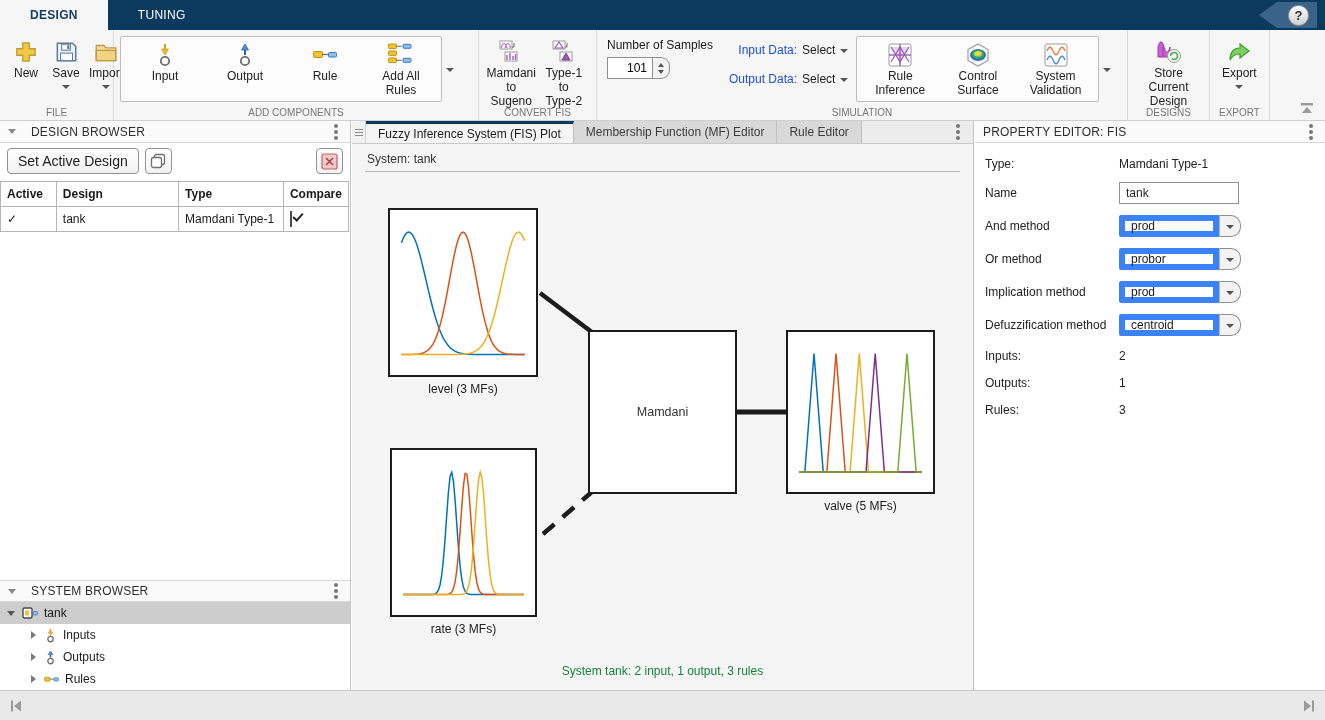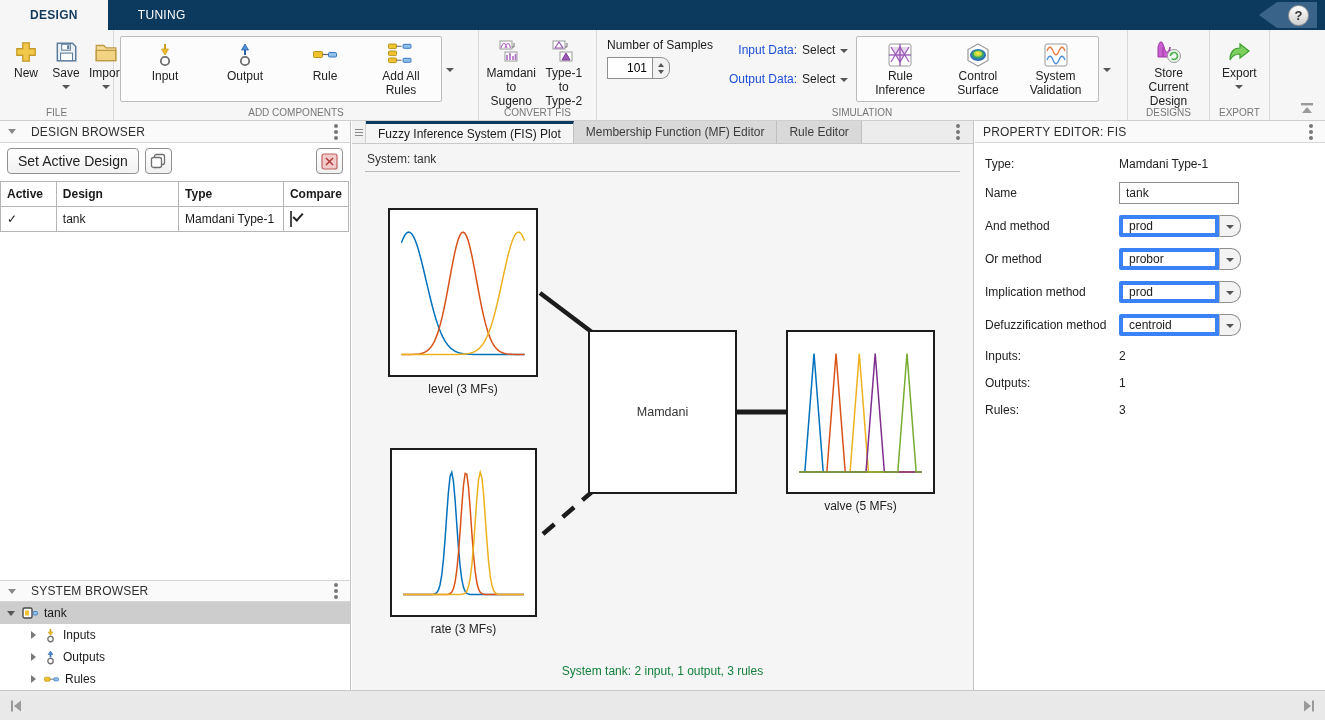--- a/index.html
+++ b/index.html
@@ -80,21 +80,21 @@
   .status-text { position:absolute; left:0; right:0; bottom:12px; text-align:center; font-size:12px; color:#15803d; }
 
   
   .right-panel { position:absolute; left:975px; top:121px; width:350px; bottom:30px; background:#fff; display:flex; flex-direction:column; }
   .pe-body { padding:12px 10px; display:flex; flex-direction:column; }
   .pe-row { display:flex; align-items:center; margin-bottom:11px; }
   .pe-row .pe-label { width:134px; color:#222; }
   .pe-static { color:#222; }
   .pe-input { width:120px; height:22px; border:1px solid #8f8f8f; background:#fff; padding:0 6px; font-family:"Liberation Sans",sans-serif; font-size:12px; color:#222; }
   .dd { display:flex; width:122px; height:22px; }
-  .dd-value { flex:1; border:4px solid #3b82f6; background:#fff; display:flex; align-items:center; padding:0 6px; border-radius:2px 0 0 2px; }
+  .dd-value { flex:1; border:6px solid #3b82f6; background:#fff; display:flex; align-items:center; padding:0 6px; border-radius:2px 0 0 2px; }
   .dd-arrow { width:22px; border:1px solid #8f8f8f; border-left:1px solid #b5b5b5; border-radius:0 10px 10px 0; background:#f3f3f3; display:flex; align-items:center; justify-content:center; }
   .pe-row.static-row { margin-bottom:9px; height:18px; }
 
   
   .bottom-strip { position:absolute; left:0; bottom:0; width:1325px; height:30px; background:#e9e9e9; border-top:1px solid #c9c9c9; }
   .seek-left { position:absolute; left:8px; top:7px; }
   .seek-right { position:absolute; right:8px; top:7px; }
 
   svg { display:block; }
   .mfplot { position:absolute; left:3px; top:3px; right:3px; bottom:3px; }

